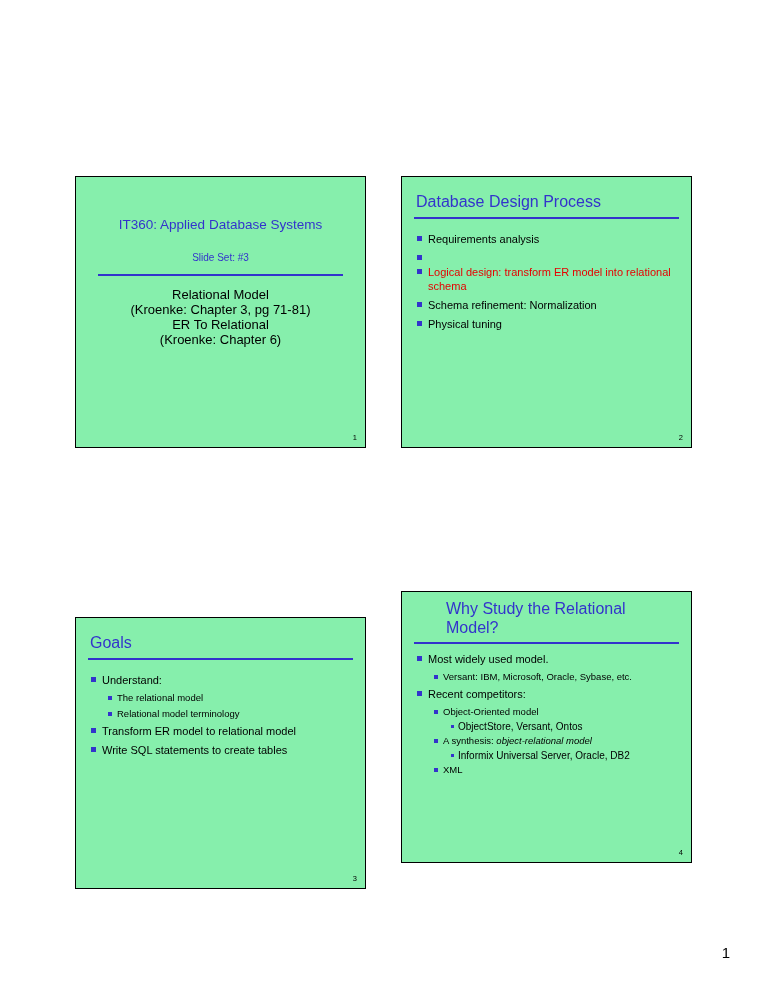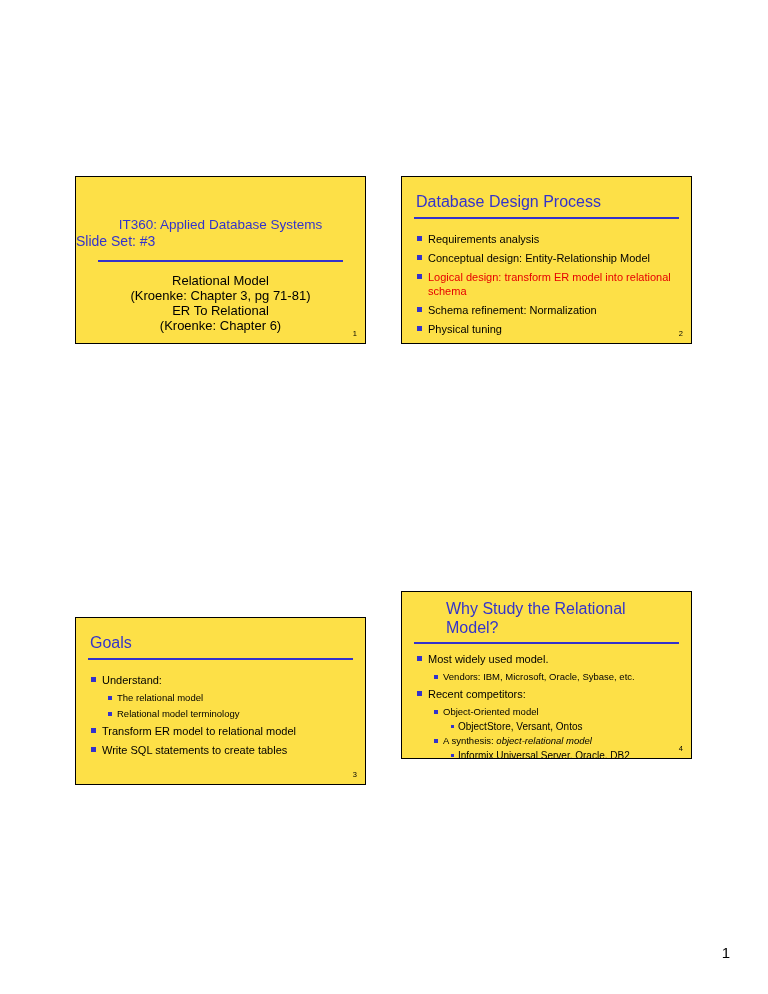--- a/index.html
+++ b/index.html
@@ -11,42 +11,44 @@
   .page {
     position: relative;
     width: 768px;
     height: 994px;
     background: #ffffff;
     overflow: hidden;
   }
   .slide {
     position: absolute;
     width: 291px;
-    height: 168px;
+    height: 272px;
     border: 1px solid #000000;
-    background: #fde047;
+    background: #86efac;
     box-sizing: border-box;
     overflow: hidden;
   }
   #slide1 { left: 75px;  top: 176px; }
   #slide2 { left: 401px; top: 176px; }
   #slide3 { left: 75px;  top: 617px; }
   #slide4 { left: 401px; top: 591px; }
 
   
   .ts-title {
     margin: 40px 14px 0 14px;
     text-align: center;
     color: var(--title-color, #3333cc);
     font-size: 13.5px;
     line-height: 16px;
   }
   .ts-subtitle {
+    margin-top: 19px;
+    text-align: center;
     color: var(--title-color, #3333cc);
-    font-size: 14px;
+    font-size: 10px;
   }
   .ts-line {
     height: 2px;
     background: var(--accent, #3333cc);
     margin: 11px 22px 0 22px;
   }
   .ts-body {
     margin-top: 11px;
     text-align: center;
     color: #000000;
@@ -117,21 +119,20 @@
   <div class="slide" id="slide2">
     <div class="s-title">Database Design Process</div>
     <div class="s-line"></div>
     <div class="s-body">
         <div class="bullet l1">
           <span class="marker m1"></span>
           <span class="btext"><span>Requirements analysis</span></span>
         </div>
         <div class="bullet l1">
           <span class="marker m1"></span>
-          <span class="btext"><span>Conceptual design: Entity-Relationship Model</span></span>
         </div>
         <div class="bullet l1">
           <span class="marker m1"></span>
           <span class="btext" style="color: rgb(230, 0, 0);"><span>Logical design: transform ER model into relational schema</span></span>
         </div>
         <div class="bullet l1">
           <span class="marker m1"></span>
           <span class="btext"><span>Schema refinement: Normalization</span></span>
         </div>
         <div class="bullet l1">
@@ -173,21 +174,21 @@
   <div class="slide" id="slide4">
     <div class="s-title">Why Study the Relational Model?</div>
     <div class="s-line"></div>
     <div class="s-body">
         <div class="bullet l1">
           <span class="marker m1"></span>
           <span class="btext"><span>Most widely used model.</span></span>
         </div>
         <div class="bullet l2">
           <span class="marker m2"></span>
-          <span class="btext"><span>Vendors: IBM, Microsoft, Oracle, Sybase, etc.</span></span>
+          <span class="btext"><span>Versant: IBM, Microsoft, Oracle, Sybase, etc.</span></span>
         </div>
         <div class="bullet l1">
           <span class="marker m1"></span>
           <span class="btext"><span>Recent competitors:</span></span>
         </div>
         <div class="bullet l2">
           <span class="marker m2"></span>
           <span class="btext"><span>Object-Oriented model</span></span>
         </div>
         <div class="bullet l3">

